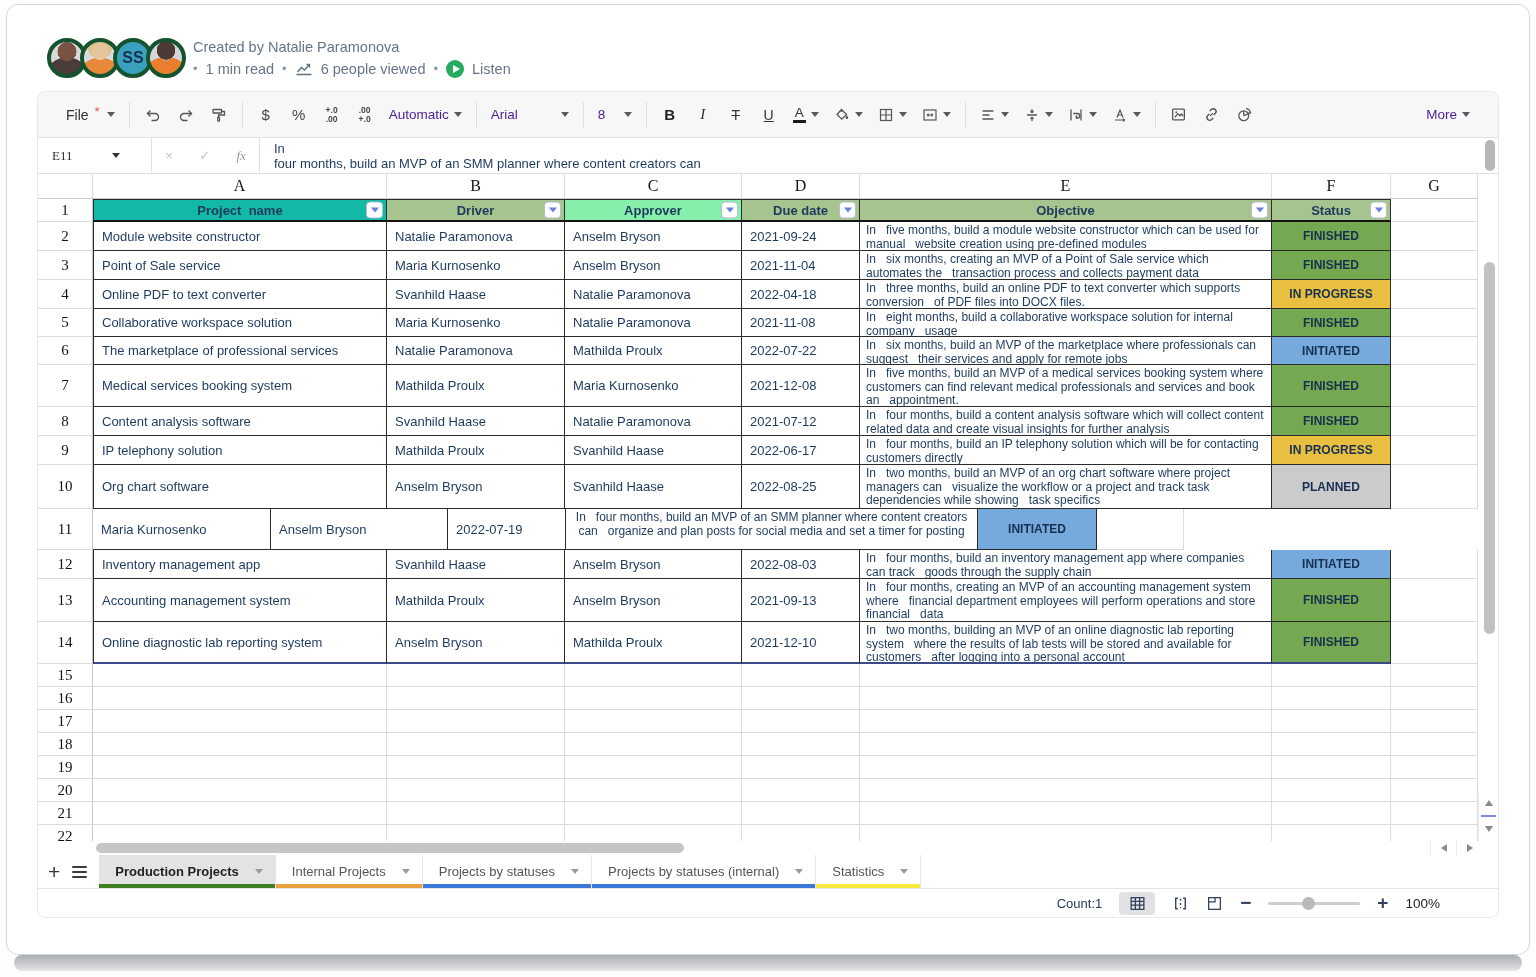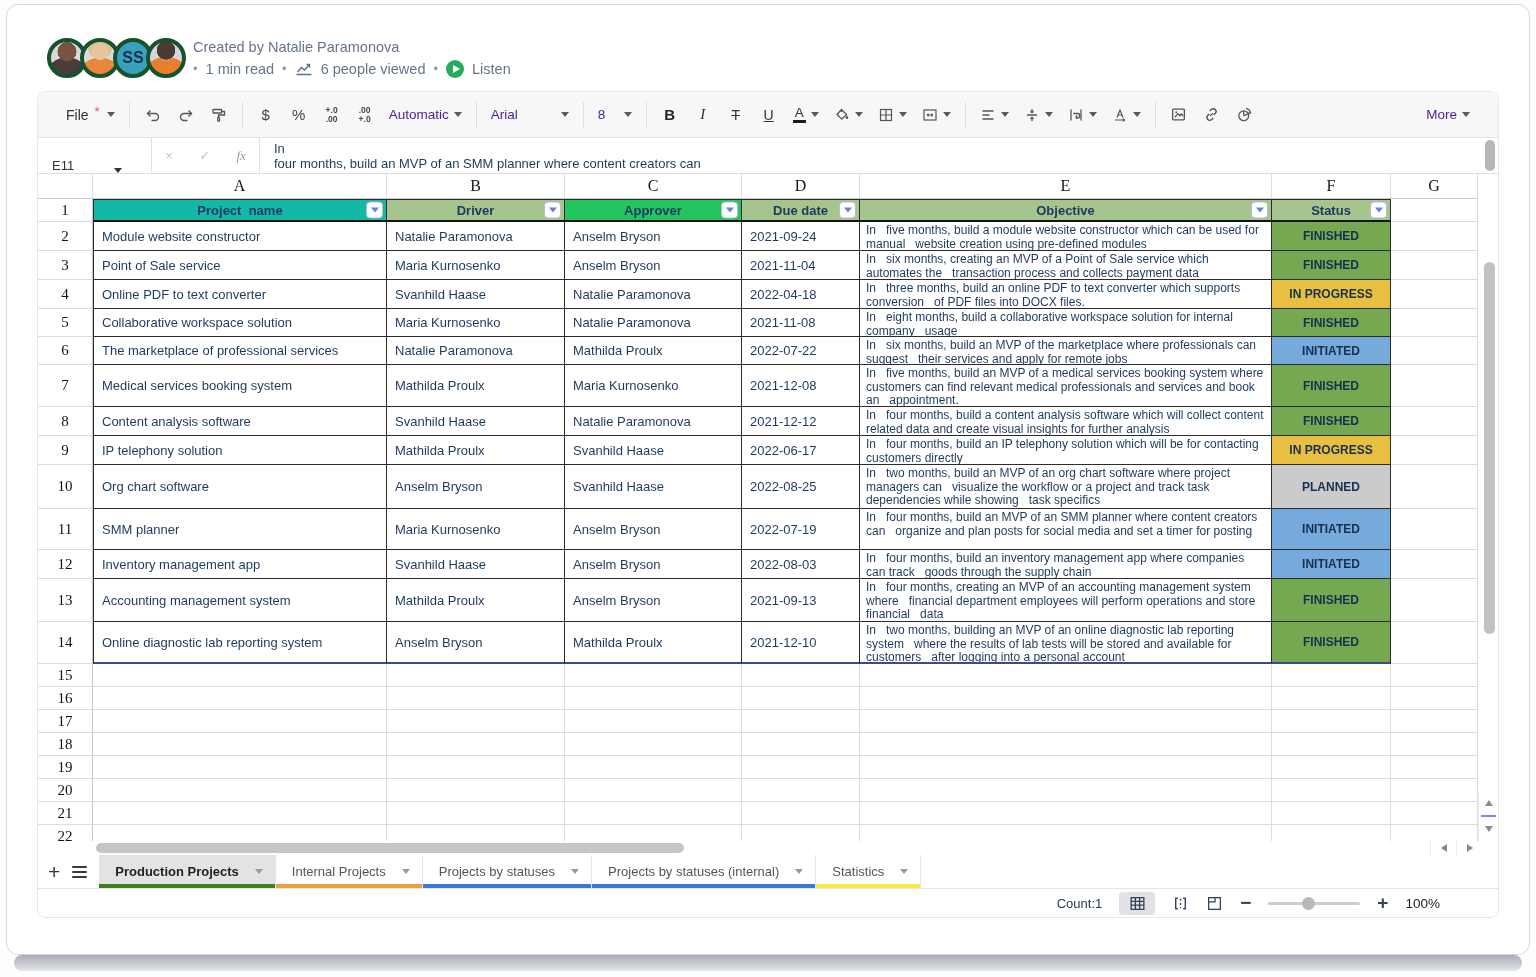--- a/index.html
+++ b/index.html
@@ -63,22 +63,22 @@
   .fmt-s { font-size:14px; text-decoration:line-through; color:#333; }
   .fmt-u { font-size:14px; text-decoration:underline; color:#333; }
   .color-a { display:flex; flex-direction:column; align-items:center; line-height:13px; }
   .color-a .A { font-size:13.5px; color:#333; }
   .color-bar { width:13px; height:3px; background:#1a1a1a; margin-top:1px; }
   .tb-spacer { flex:1; }
   .tb-ic svg { display:block; }
 
   
   .fbar { height:36px; border-bottom:1px solid #dfdfe1; display:flex; align-items:stretch; position:relative; }
-  .name-box { width:114px; display:flex; align-items:flex-end; padding-left:14px;
-              border-right:1px solid #e2e2e4; font-size:13px; color:#333; gap:40px; }
+  .name-box { width:114px; display:flex; align-items:center; padding-left:14px;
+              border-right:1px solid #e2e2e4; font-size:13px; color:#333; gap:40px;font-family:Liberation Serif, serif; }
   .name-caret { width:0;height:0;border-left:4px solid transparent;border-right:4px solid transparent;
                 border-top:5px solid #333; }
   .fbar-icons { width:108px; display:flex; align-items:center; justify-content:space-around;
                 border-right:1px solid #e2e2e4; color:#c2c2c4; font-size:13px; }
   .fx { font-family:"Liberation Serif", serif; font-style:italic; color:#9a9a9c; font-size:13px; }
   .fvalue { flex:1; padding:3px 0 0 14px; font-size:13px; color:#1d3a5e; line-height:15px; overflow:hidden; }
   .fbar-pill { position:absolute; right:3px; top:2px; width:10px; height:31px; background:#b7b7b9; border-radius:5px; }
 
   
   .grid-area { position:relative; height:667px; overflow:hidden; background:#fff;
@@ -384,21 +384,21 @@
               <span class="fbtn">
                 <span class="ftri" style="border-top-color: rgb(107, 127, 224);"></span>
               </span>
             </div>
             <div class="gcell hcell w2" style="background: rgb(166, 196, 142);">
               <span class="hlab">Driver</span>
               <span class="fbtn">
                 <span class="ftri" style="border-top-color: rgb(107, 127, 224);"></span>
               </span>
             </div>
-            <div class="gcell hcell w3" style="background: #22c55e;">
+            <div class="gcell hcell w3" style="background: #86efac;">
               <span class="hlab">Approver</span>
               <span class="fbtn">
                 <span class="ftri" style="border-top-color: rgb(107, 127, 224);"></span>
               </span>
             </div>
             <div class="gcell hcell w4" style="background: rgb(166, 196, 142);">
               <span class="hlab">Due date</span>
               <span class="fbtn">
                 <span class="ftri" style="border-top-color: rgb(107, 127, 224);"></span>
               </span>
@@ -475,21 +475,21 @@
             <div class="gcell dcell w4">2021-12-08</div>
             <div class="gcell dcell w5 obj">In   five months, build an MVP of a medical services booking system where   customers can find relevant medical professionals and services and book an   appointment.</div>
             <div class="gcell dcell w6 status" style="background: rgb(116, 168, 81);">FINISHED</div>
             <div class="gcell ecell w7"></div>
           </div>
           <div class="row drow" style="height: 29px;">
             <div class="gcell gut">8</div>
             <div class="gcell dcell w1 cfirst">Content analysis software</div>
             <div class="gcell dcell w2">Svanhild Haase</div>
             <div class="gcell dcell w3">Natalie Paramonova</div>
-            <div class="gcell dcell w4">2021-12-12</div>
+            <div class="gcell dcell w4">2021-07-12</div>
             <div class="gcell dcell w5 obj">In   four months, build a content analysis software which will collect content   related data and create visual insights for further analysis</div>
             <div class="gcell dcell w6 status" style="background: rgb(116, 168, 81);">FINISHED</div>
             <div class="gcell ecell w7"></div>
           </div>
           <div class="row drow" style="height: 29px;">
             <div class="gcell gut">9</div>
             <div class="gcell dcell w1 cfirst">IP telephony solution</div>
             <div class="gcell dcell w2">Mathilda Proulx</div>
             <div class="gcell dcell w3">Svanhild Haase</div>
             <div class="gcell dcell w4">2022-06-17</div>
@@ -500,23 +500,22 @@
           <div class="row drow" style="height: 44px;">
             <div class="gcell gut">10</div>
             <div class="gcell dcell w1 cfirst">Org chart software</div>
             <div class="gcell dcell w2">Anselm Bryson</div>
             <div class="gcell dcell w3">Svanhild Haase</div>
             <div class="gcell dcell w4">2022-08-25</div>
             <div class="gcell dcell w5 obj">In   two months, build an MVP of an org chart software where project managers can   visualize the workflow or a project and track task dependencies while showing   task specifics</div>
             <div class="gcell dcell w6 status" style="background: rgb(203, 203, 203);">PLANNED</div>
             <div class="gcell ecell w7"></div>
           </div>
-          <div class="row drow" style="height: 41px;">
+          <div class="row drow" style="height: 41px; text-align: center;">
             <div class="gcell gut">11</div>
-            <div class="gcell dcell w1 cfirst">SMM planner</div>
             <div class="gcell dcell w2">Maria Kurnosenko</div>
             <div class="gcell dcell w3">Anselm Bryson</div>
             <div class="gcell dcell w4">2022-07-19</div>
             <div class="gcell dcell w5 obj">In   four months, build an MVP of an SMM planner where content creators can   organize and plan posts for social media and set a timer for posting</div>
             <div class="gcell dcell w6 status" style="background: rgb(118, 170, 221);">INITIATED</div>
             <div class="gcell ecell w7"></div>
           </div>
           <div class="row drow" style="height: 29px;">
             <div class="gcell gut">12</div>
             <div class="gcell dcell w1 cfirst">Inventory management app</div>

